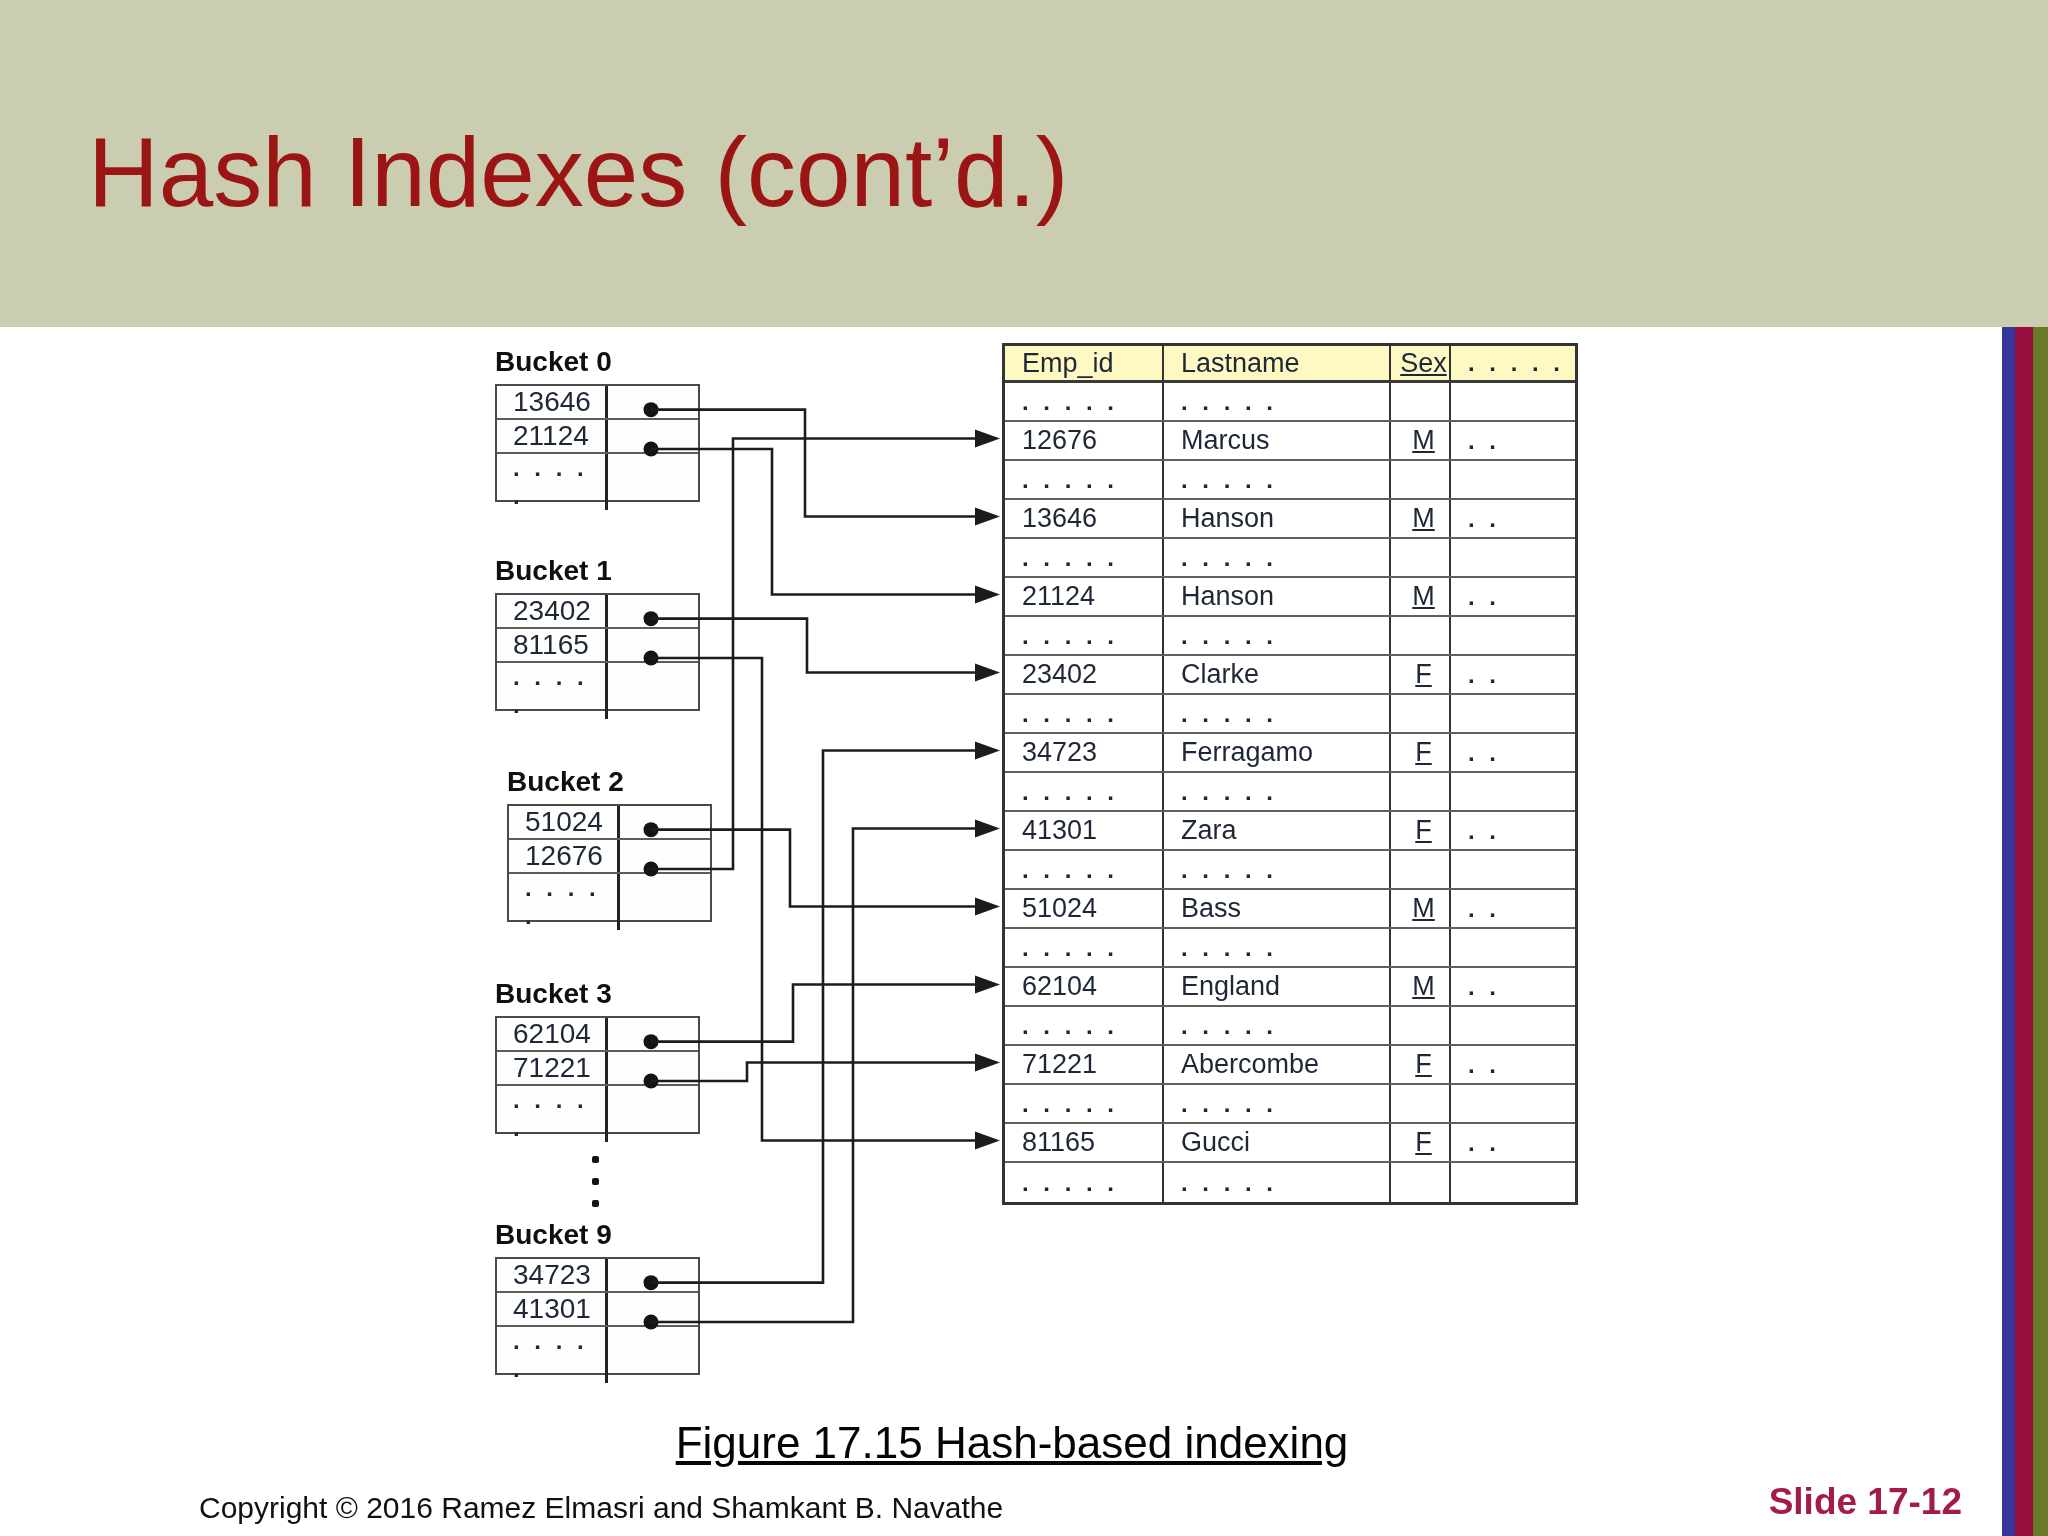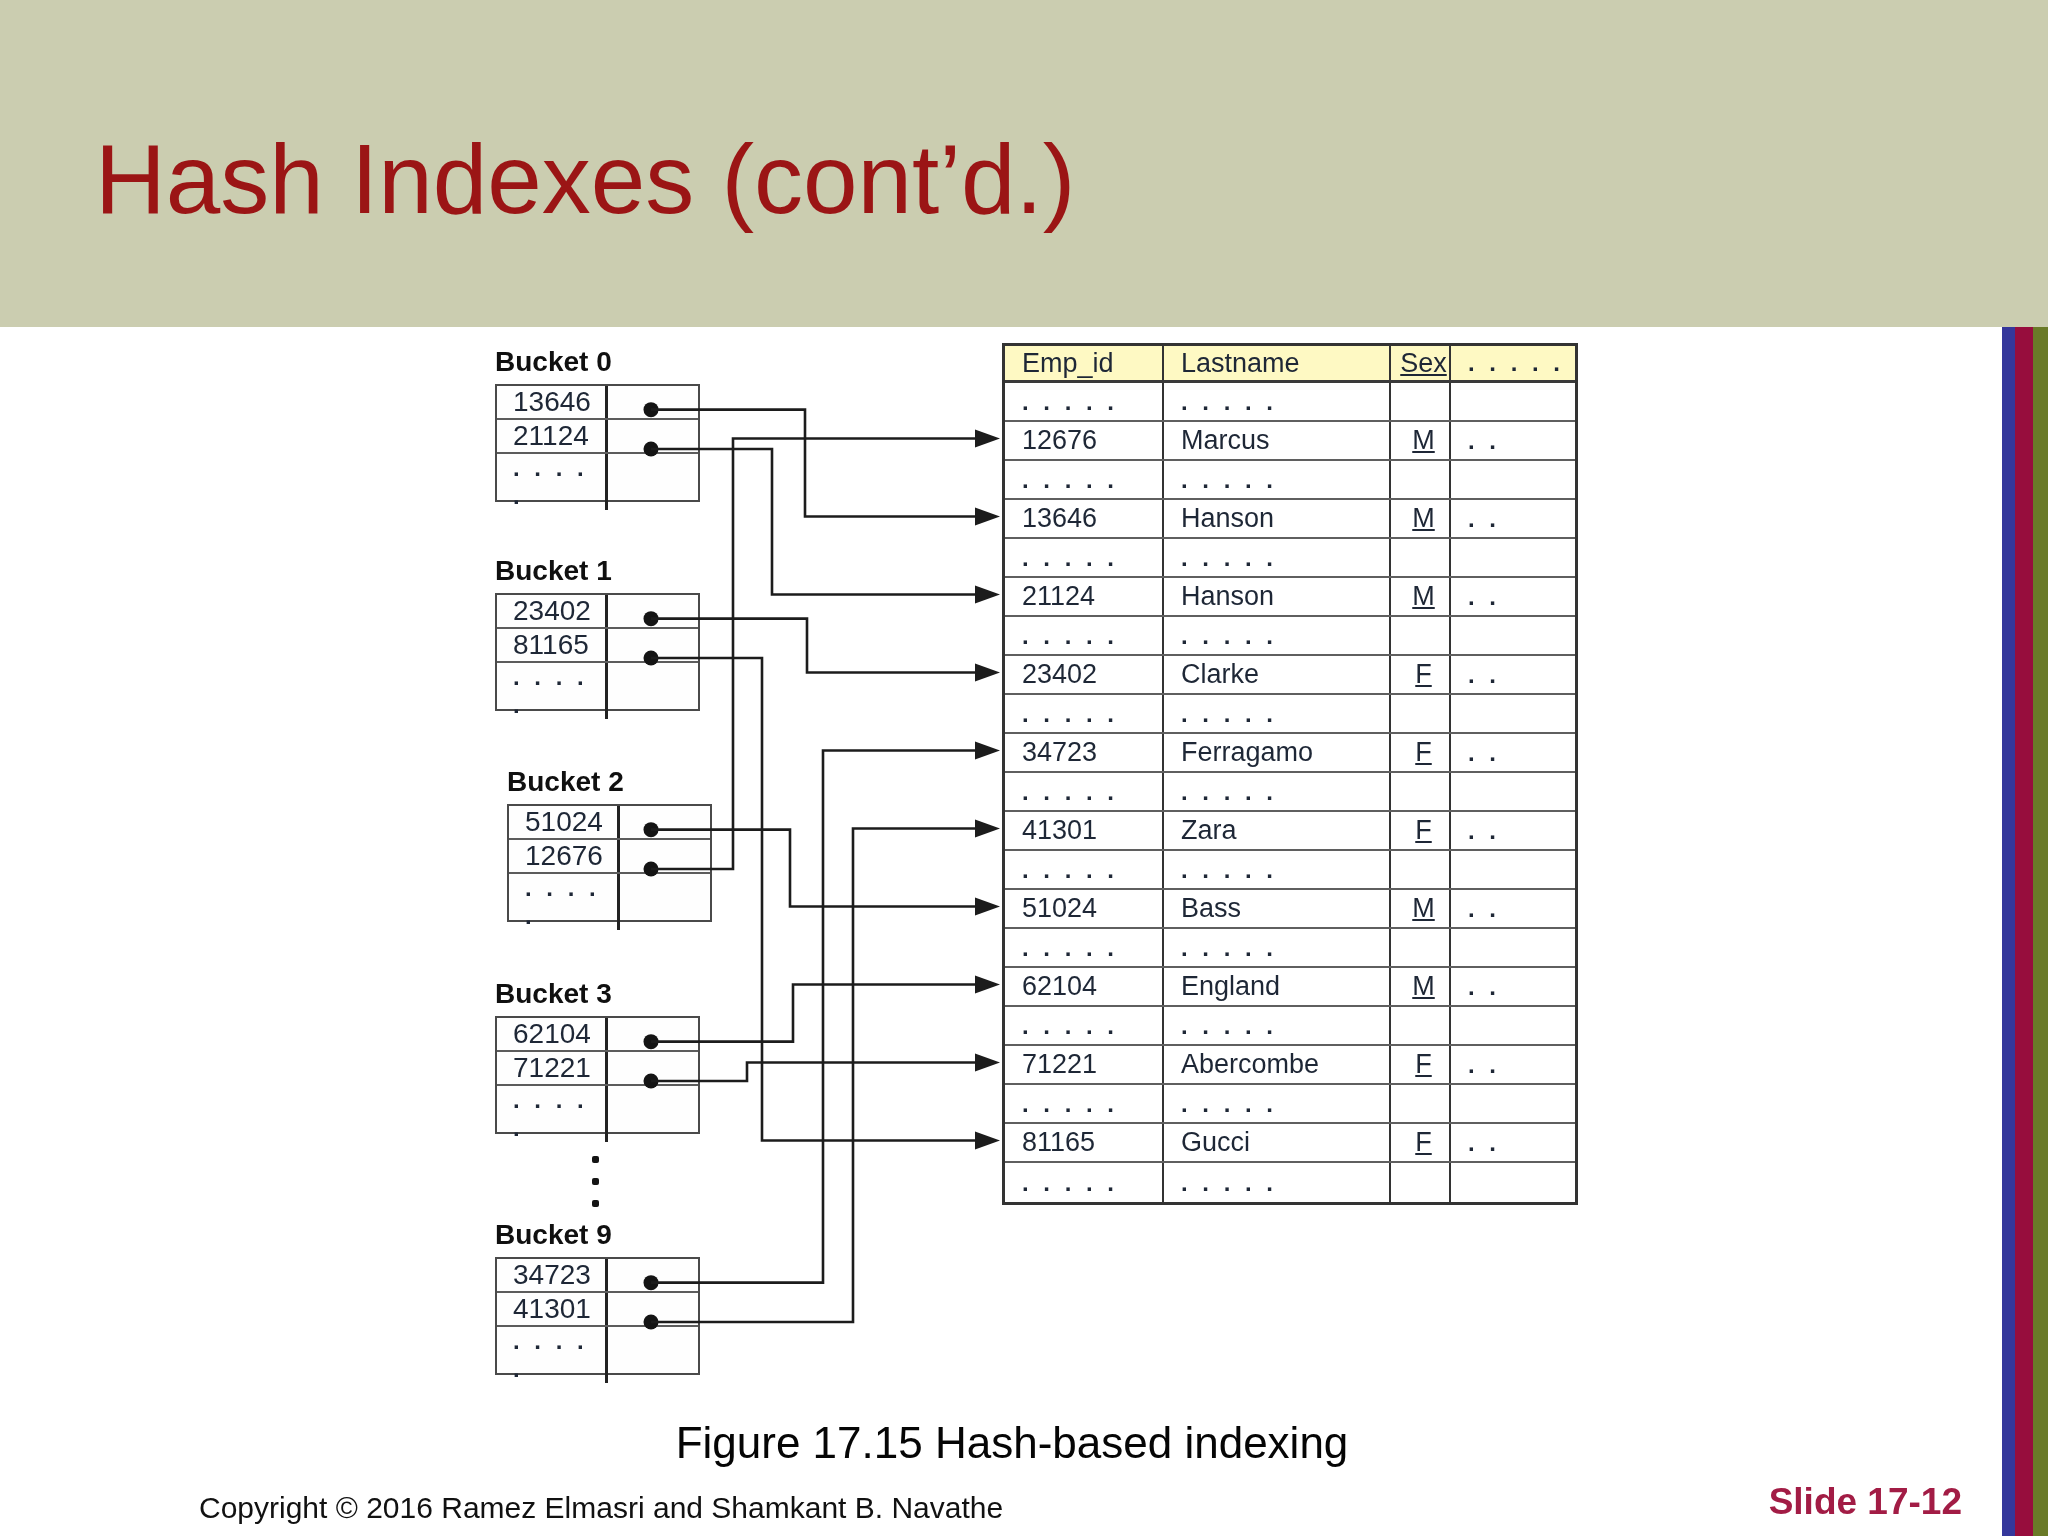--- a/index.html
+++ b/index.html
@@ -50,35 +50,35 @@
     border-right:2px solid #333; box-sizing:border-box; overflow:hidden; white-space:nowrap;
   }
   .t-cell:last-child { border-right:none; }
   .t-cell.sex { justify-content:center; padding-left:7px;text-decoration:underline; }
   .t-cell.dots { font-weight:bold; font-size:24px; letter-spacing:4px; }
 
   #connectors { position:absolute; left:0; top:0; width:2048px; height:1536px; pointer-events:none; }
 
   .figure-caption {
     position:absolute; left:512px; top:1418px; width:1000px; text-align:center;
-    font-size:44px; color:#050505;
+    font-size:44px; color:#050505;text-decoration:underline;
   }
   .copyright {
     position:absolute; left:199px; top:1491px; font-size:30px; color:#111111; white-space:nowrap;
   }
   .slide-number {
     position:absolute; right:86px; top:1481px; font-size:37px; font-weight:bold;
     color:#a21c45; white-space:nowrap;margin-left:44px;
   }
 </style>
 </head>
 <body>
 
 <div class="band">
-  <h1 class="slide-title" style="margin:11px; font-weight:normal;">Hash Indexes (cont’d.)</h1>
+  <h1 class="slide-title" style="margin:4px; font-weight:normal;">Hash Indexes (cont’d.)</h1>
 </div>
 
 <div id="buckets">
     <div class="bucket" style="left: 495px; top: 346px;">
       <div class="bucket-label">Bucket 0</div>
       <div class="bucket-box">
         <div class="bucket-row">
           <div class="bucket-key">13646</div>
           <div class="bucket-ptr"></div>
         </div>

